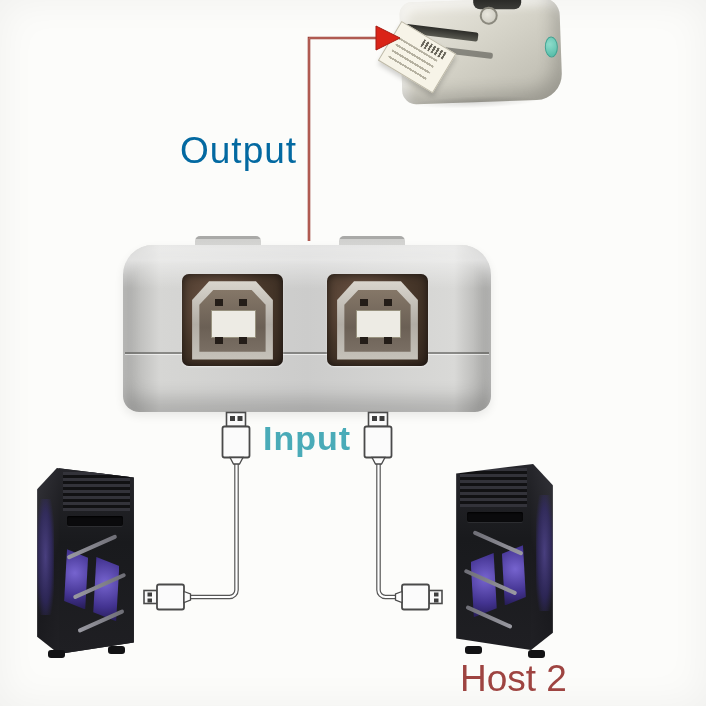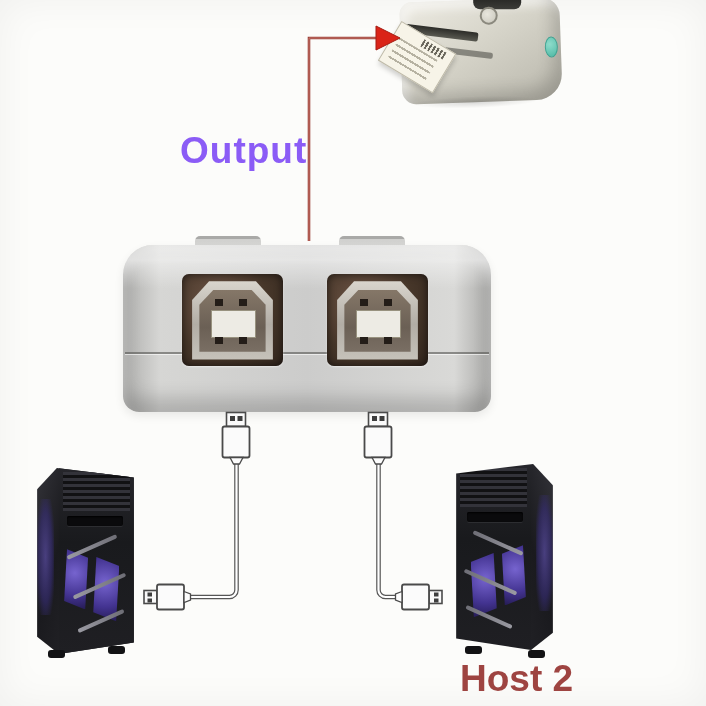--- a/index.html
+++ b/index.html
@@ -5,24 +5,24 @@
   html,body{margin:0;padding:0;background:#ffffff;}
   .canvas{
     position:relative;width:706px;height:706px;overflow:hidden;
     background:#fcfcfa;
     box-shadow:inset 0 0 40px rgba(0,0,0,0.05);
     font-family:"Liberation Sans", sans-serif;
   }
   .abs{position:absolute;}
   
   .diagram-label{position:absolute;line-height:1;white-space:nowrap;}
-  .label-output{left:180px;top:132px;font-size:37px;font-weight:700;color:#8b5cf6;letter-spacing:1px;}
+  .label-output{left:180px;top:132px;font-size:37px;font-weight:400;color:#0369a1;letter-spacing:1px;}
   .label-input{left:263px;top:421px;font-size:34px;font-weight:600;color:#4aabb8;letter-spacing:1px;}
   .label-host1{left:28px;top:660px;font-size:37px;font-weight:600;color:#8d4543;}
-  .label-host2{left:460px;top:660px;font-size:37px;font-weight:700;color:#9e4441;}
+  .label-host2{left:460px;top:660px;font-size:37px;font-weight:400;color:#9e4441;}
   
   .printer{left:393px;top:-4px;width:172px;height:114px;transform:rotate(-2deg);z-index:1;}
   .printer-body{left:8px;top:4px;width:160px;height:102px;
     border-radius:12px 18px 26px 14px;
     background:linear-gradient(150deg,#e9e7de 8%,#d8d6cb 42%,#c3c1b6 80%,#b5b3a8 100%);
     box-shadow:inset -8px -10px 16px rgba(0,0,0,.16), inset 6px 8px 10px rgba(255,255,255,.55);}
   .printer-top-cover{left:82px;top:-3px;width:48px;height:17px;
     background:linear-gradient(180deg,#1c1c1a,#3c3c38);border-radius:3px 3px 7px 7px;transform:rotate(2deg);}
   .printer-feed-button{left:88px;top:11px;width:14px;height:14px;border:2px solid #8b897e;border-radius:50%;
     background:radial-gradient(circle at 40% 40%, #e8e6dd, #c9c7bc);}
@@ -212,15 +212,16 @@
         <rect x="429" y="590.5" width="13" height="13" fill="#fafafa" stroke="#4a4a4a" stroke-width="1.6"></rect>
         <rect x="434" y="592.5" width="4.5" height="4" fill="#3e3e3e"></rect>
         <rect x="434" y="598.5" width="4.5" height="4" fill="#3e3e3e"></rect>
         <rect x="402" y="584.5" width="27" height="25" rx="2" fill="#fbfbfb" stroke="#4a4a4a" stroke-width="1.8"></rect>
         <path d="M402,591.5 L395.5,594 L395.5,600 L402,602.5 Z" fill="#fdfdfd" stroke="#4a4a4a" stroke-width="1.3"></path>
       </g>
     </g>
   </svg>
 
   <div class="diagram-label label-output">Output</div>
+  <div class="diagram-label label-input">Input</div>
   <div class="diagram-label label-host2">Host 2</div>
 
 </div>
 
 </body></html>

